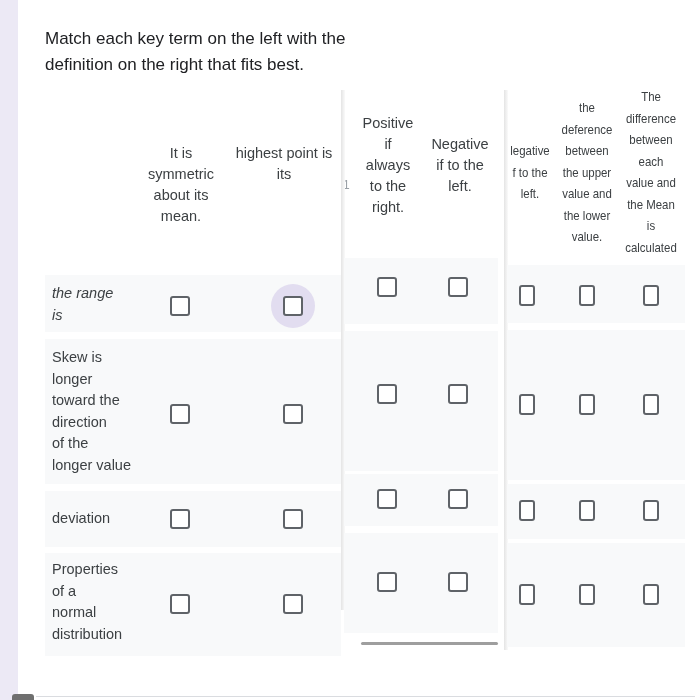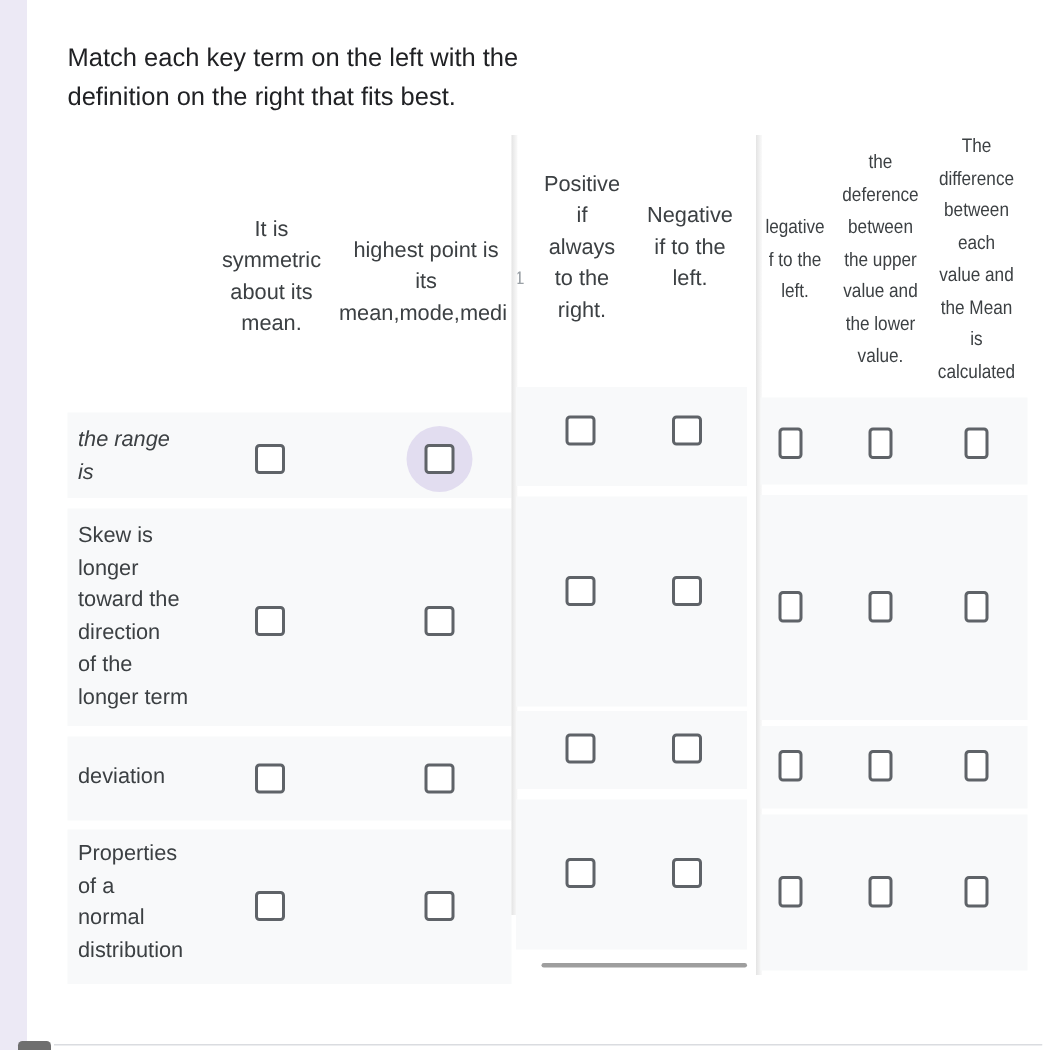--- a/index.html
+++ b/index.html
@@ -48,24 +48,23 @@
 <div class="card"></div>
 
 <div class="question-title">Match each key term on the left with the definition on the right that fits best.</div>
 
 <div class="col-header" style="left:138px; top:143px; width:86px;">
   <div>It is</div>
   <div>symmetric</div>
   <div>about its</div>
   <div>mean.</div>
 </div>
-<div class="col-header" style="left:224px; top:157px; width:120px; overflow:hidden; white-space:nowrap;">
+<div class="col-header" style="left:224px; top:143px; width:120px; overflow:hidden; white-space:nowrap;">
   <div>highest point is</div>
   <div>its</div>
-  <div style="text-align:left; padding-left:2px;">mean,mode,medi</div>
 </div>
 <span class="tiny-glyph" style="left:343px; top:178px;">1</span>
 
 <div class="col-header" style="left:352px; top:113px; width:72px;">
   <div>Positive</div>
   <div>if</div>
   <div>always</div>
   <div>to the</div>
   <div>right.</div>
 </div>
@@ -121,21 +120,21 @@
 <div class="row-label" style="left:52px; top:283px;font-style:italic;">
   <div>the range</div>
   <div>is</div>
 </div>
 <div class="row-label" style="left:52px; top:347px;">
   <div>Skew is</div>
   <div>longer</div>
   <div>toward the</div>
   <div>direction</div>
   <div>of the</div>
-  <div>longer term</div>
+  <div>longer value</div>
 </div>
 <div class="row-label" style="left:52px; top:508px;">
   <div>deviation</div>
 </div>
 <div class="row-label" style="left:52px; top:559px;">
   <div>Properties</div>
   <div>of a</div>
   <div>normal</div>
   <div>distribution</div>
 </div>

